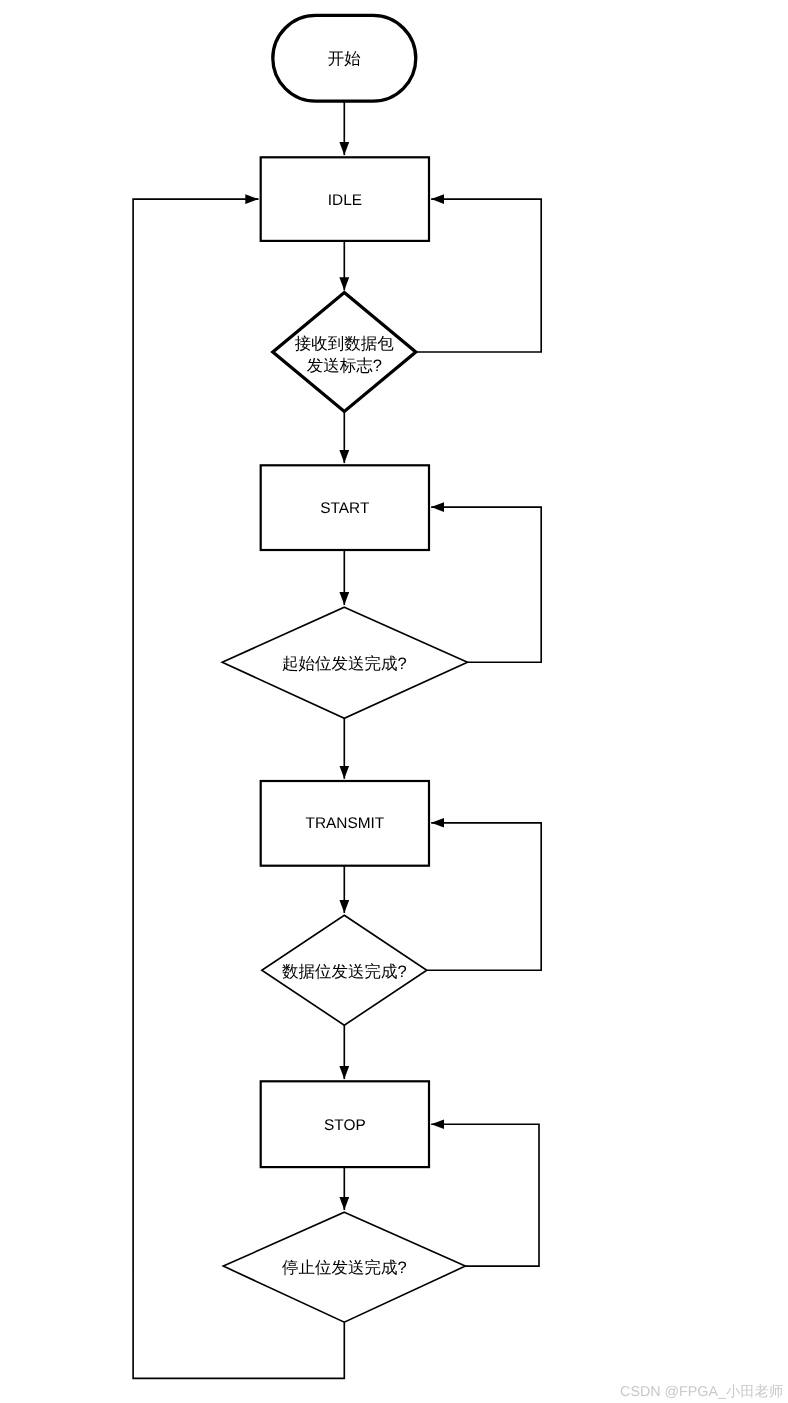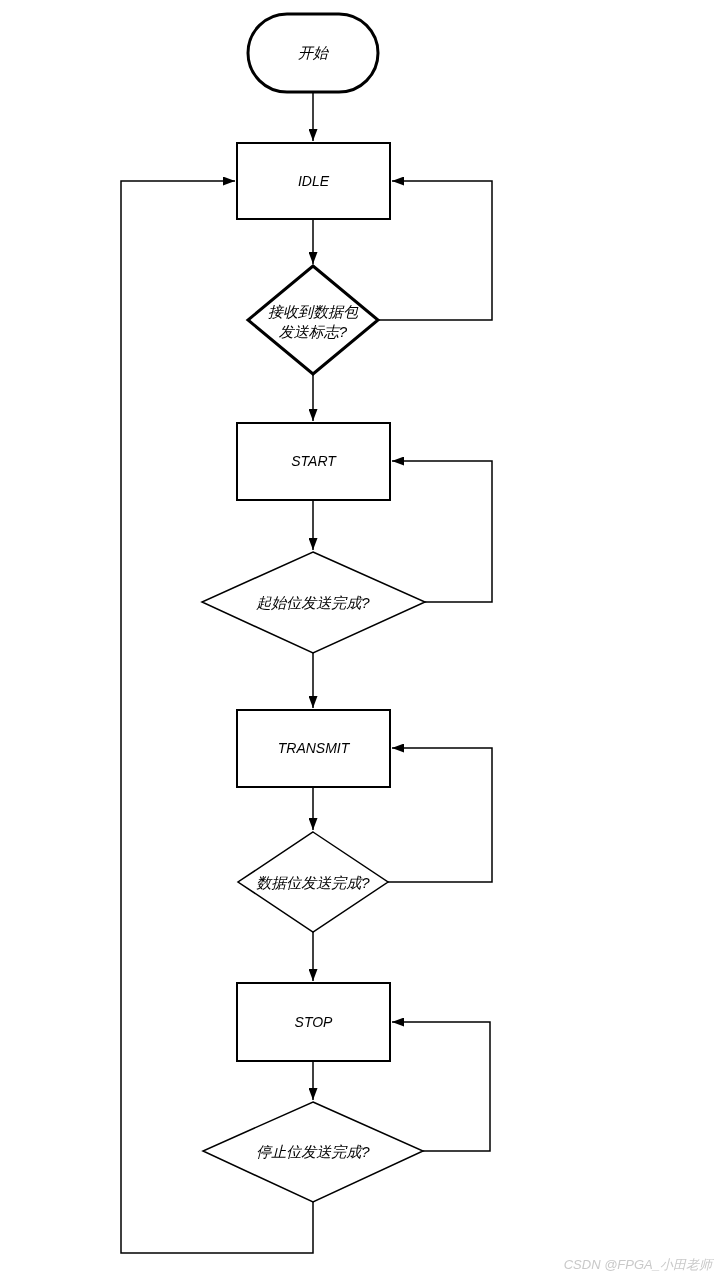--- a/index.html
+++ b/index.html
@@ -7,21 +7,20 @@
     padding: 0;
     background: #ffffff;
   }
   .canvas {
     position: relative;
     width: 716px;
     height: 1275px;
     background: #ffffff;
     font-family: "Liberation Sans", "DejaVu Sans", sans-serif;
     overflow: hidden;
-    font-style: italic;
   }
   svg { display: block; }
   .shape-stroke-bold   { fill: #ffffff; stroke: #000000; stroke-width: 3; }
   .shape-stroke-med    { fill: #ffffff; stroke: #000000; stroke-width: 2; }
   .shape-stroke-thin   { fill: #ffffff; stroke: #000000; stroke-width: 1.5; }
   .edge                { fill: none; stroke: #000000; stroke-width: 1.5; }
   .node-label {
     fill: #000000;
     font-family: "Liberation Sans", "DejaVu Sans", sans-serif;
     font-size: 14px;

